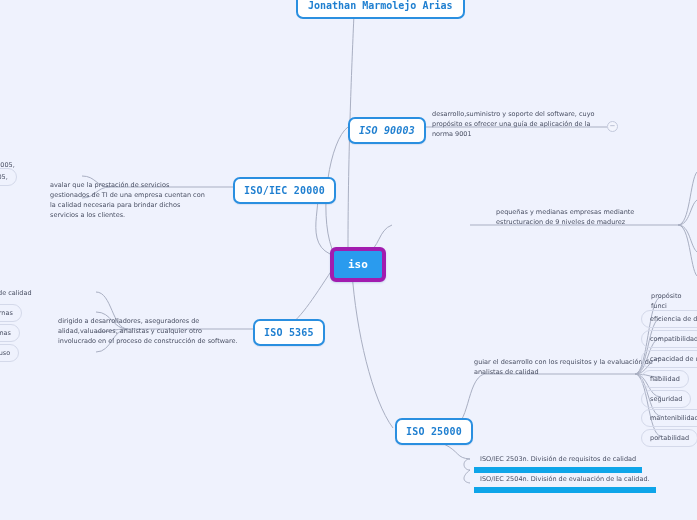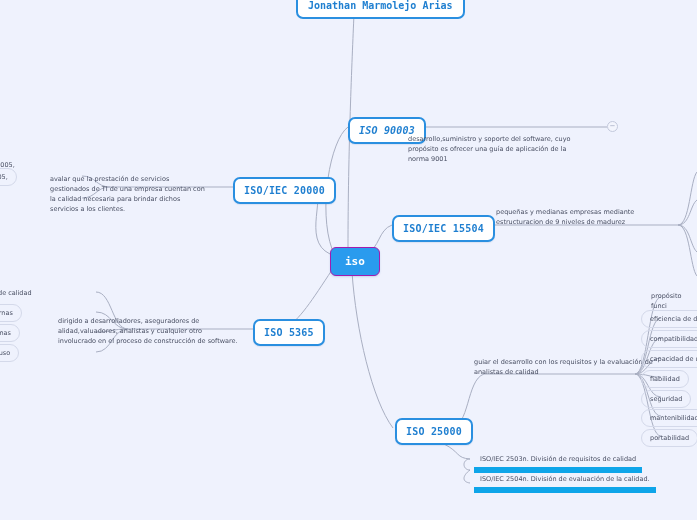--- a/index.html
+++ b/index.html
@@ -60,21 +60,21 @@
     font-family: "DejaVu Sans Mono", monospace;
     font-weight: bold;
     font-size: 10px;
     padding: 6px 10px;
     text-align: center;
   }
 
   
   .root {
     background: #2a9bee;
-    border: 1px solid #a21caf;
+    border: 4px solid #a21caf;
     border-radius: 6px;
     color: #ffffff;
     font-family: "DejaVu Sans Mono", monospace;
     font-weight: bold;
     font-size: 11px;
     padding: 7px 14px;
     text-align: left;
     box-shadow: 0 1px 2px rgba(30,90,160,.18);
   }
 
@@ -179,43 +179,40 @@
     <span>Jonathan Marmolejo Arias</span>
   </div>
 
   <div class="node root" style="left:330px; top:247px;">
     <span>iso</span>
   </div>
 
   <div class="node pill" style="left:348px; top:117px;font-style:italic;">
     <span>ISO 90003</span>
   </div>
-  <div class="node note" style="left:408px; top:109px; width:176px;margin-top:25px;">
+  <div class="node note" style="left:432px; top:109px; width:176px;">
     <span>desarrollo,suministro y soporte del software, cuyo propósito es ofrecer una guía de aplicación de la norma 9001</span>
   </div>
   <div class="node toggle" style="left:607px; top:121px;">
     <span>−</span>
   </div>
 
   <div class="node pill" style="left:233px; top:177px;">
     <span>ISO/IEC 20000</span>
   </div>
-  <div class="node note" style="left:50px; top:174px; width:160px;">
+  <div class="node note" style="left:50px; top:180px; width:160px;">
     <span>avalar que la prestación de servicios gestionados de TI de una empresa cuentan con la calidad necesaria para brindar dichos servicios a los clientes.</span>
   </div>
   <div class="node leaf" style="left:-22px; top:168px;">
     <span>:2005,</span>
   </div>
   <div class="node note" style="left:-6px; top:160px;">
     <span>:2005,</span>
   </div>
 
-  <div class="node pill" style="left:392px; top:215px;">
-    <span>ISO/IEC 15504</span>
-  </div>
   <div class="node note" style="left:496px; top:207px; width:186px;">
     <span>pequeñas y medianas empresas mediante estructuracion de 9 niveles de madurez</span>
   </div>
 
   <div class="node pill" style="left:253px; top:319px;">
     <span>ISO 5365</span>
   </div>
   <div class="node note" style="left:58px; top:316px; width:182px;">
     <span>dirigido a desarrolladores, aseguradores de alidad,valuadores, analistas y cualquier otro involucrado en el proceso de construcción de software.</span>
   </div>

